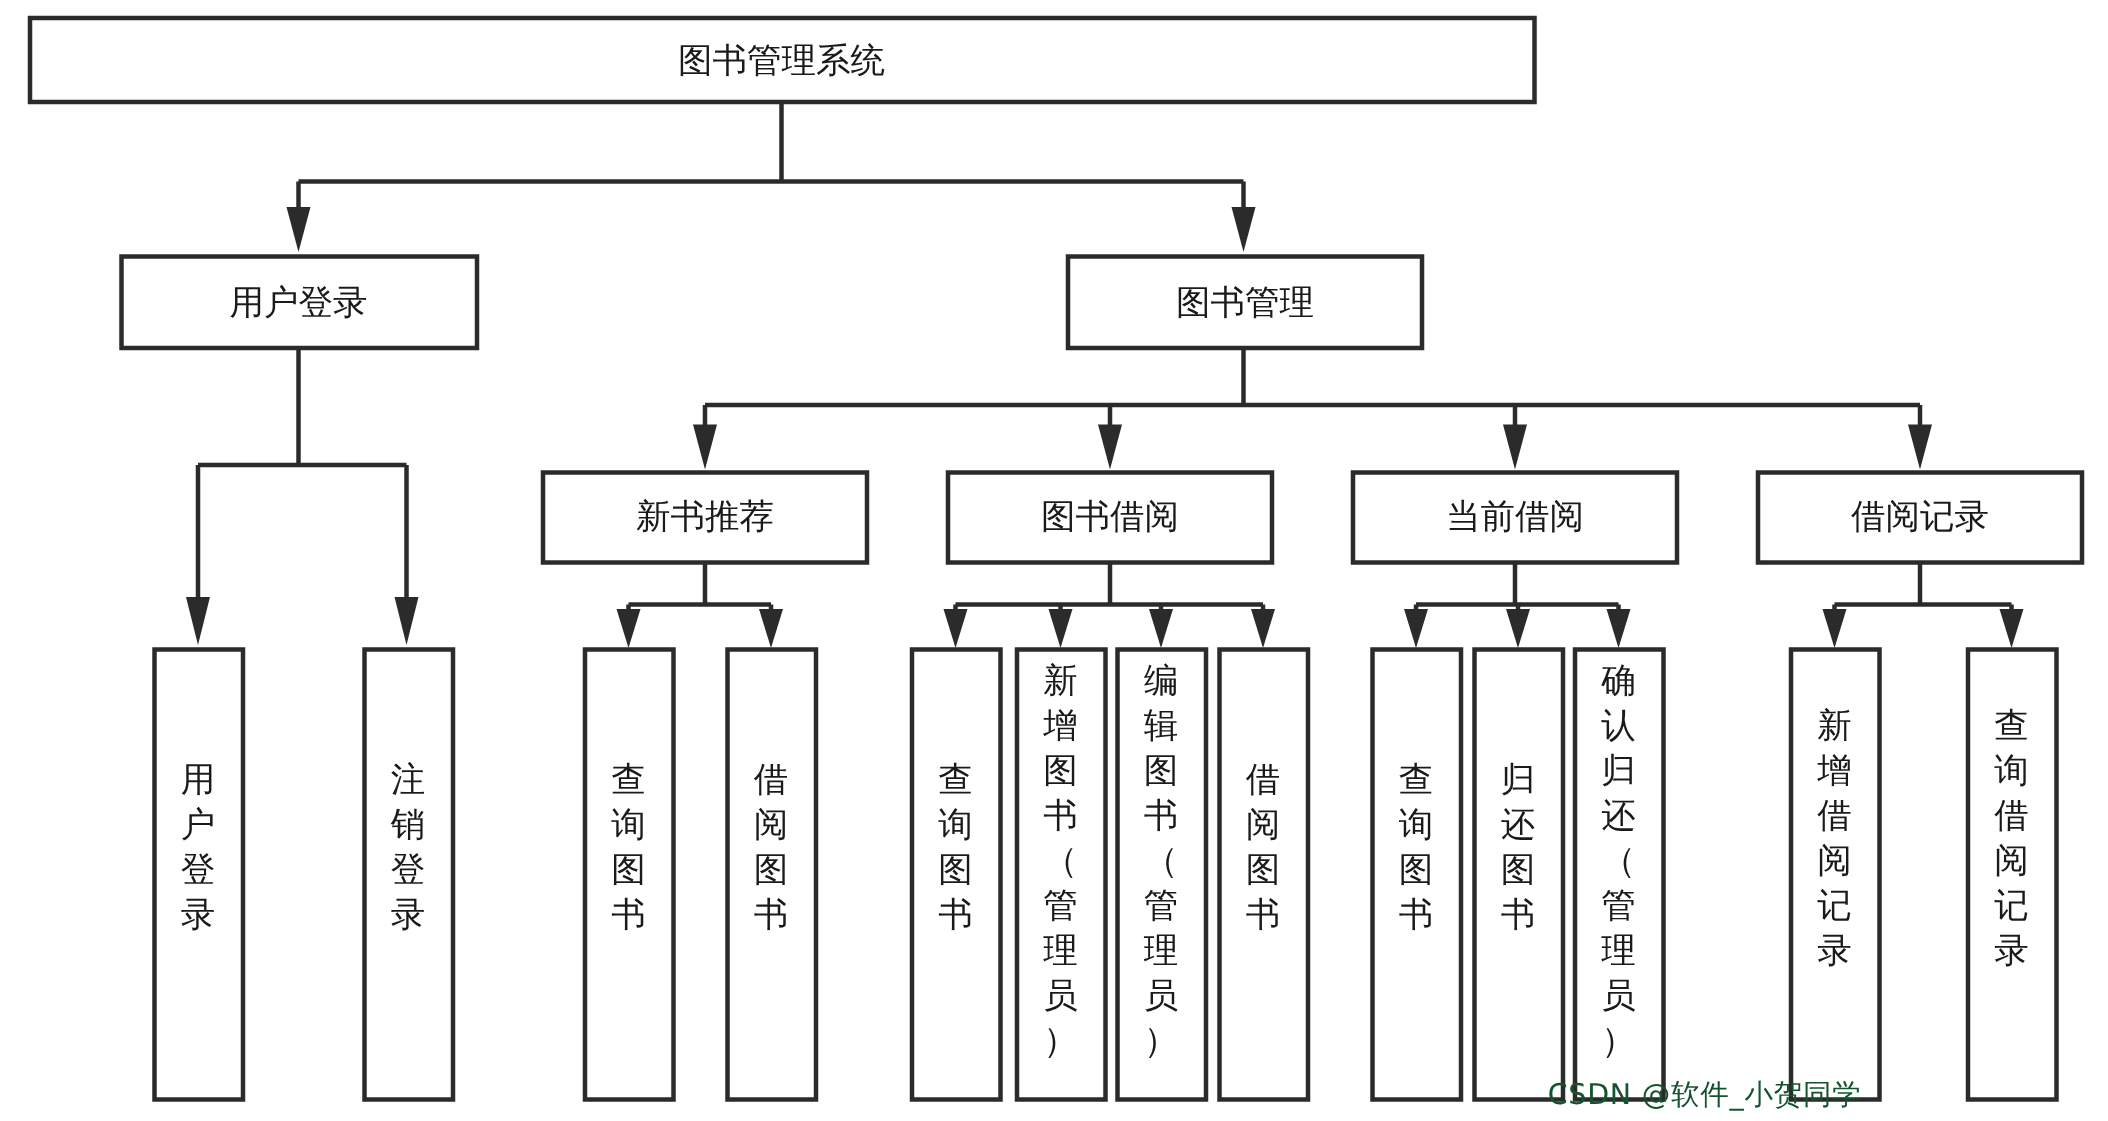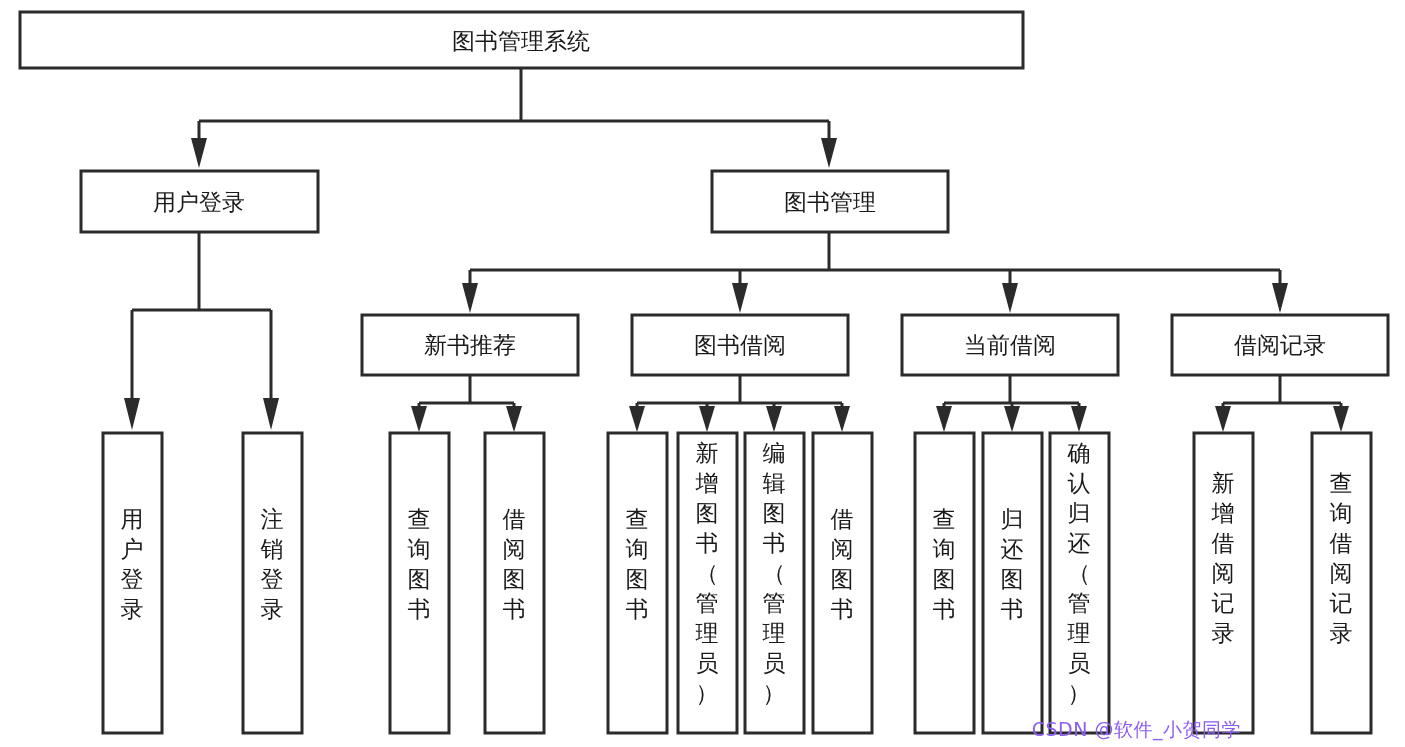--- a/index.html
+++ b/index.html
@@ -212,14 +212,14 @@
       <text class="node-label-v" x="1223" y="491" style="fill: rgb(26, 26, 26);"><tspan x="1223" y="491">新</tspan><tspan x="1223" y="521">增</tspan><tspan x="1223" y="551">借</tspan><tspan x="1223" y="581">阅</tspan><tspan x="1223" y="611">记</tspan><tspan x="1223" y="641">录</tspan></text>
     </g>
 
     <g>
       <rect class="node-box" x="1312" y="433" width="59" height="300" style="stroke: rgb(43, 43, 43); fill: rgb(255, 255, 255);"></rect>
       <text class="node-label-v" x="1341" y="491" style="fill: rgb(26, 26, 26);"><tspan x="1341" y="491">查</tspan><tspan x="1341" y="521">询</tspan><tspan x="1341" y="551">借</tspan><tspan x="1341" y="581">阅</tspan><tspan x="1341" y="611">记</tspan><tspan x="1341" y="641">录</tspan></text>
     </g>
 
   </svg>
 
-  <div class="watermark" style="color: #8b5cf6;">CSDN @软件_小贺同学</div>
+  <div class="watermark" style="color: #14532d;">CSDN @软件_小贺同学</div>
 </div>
 
 </body></html>

